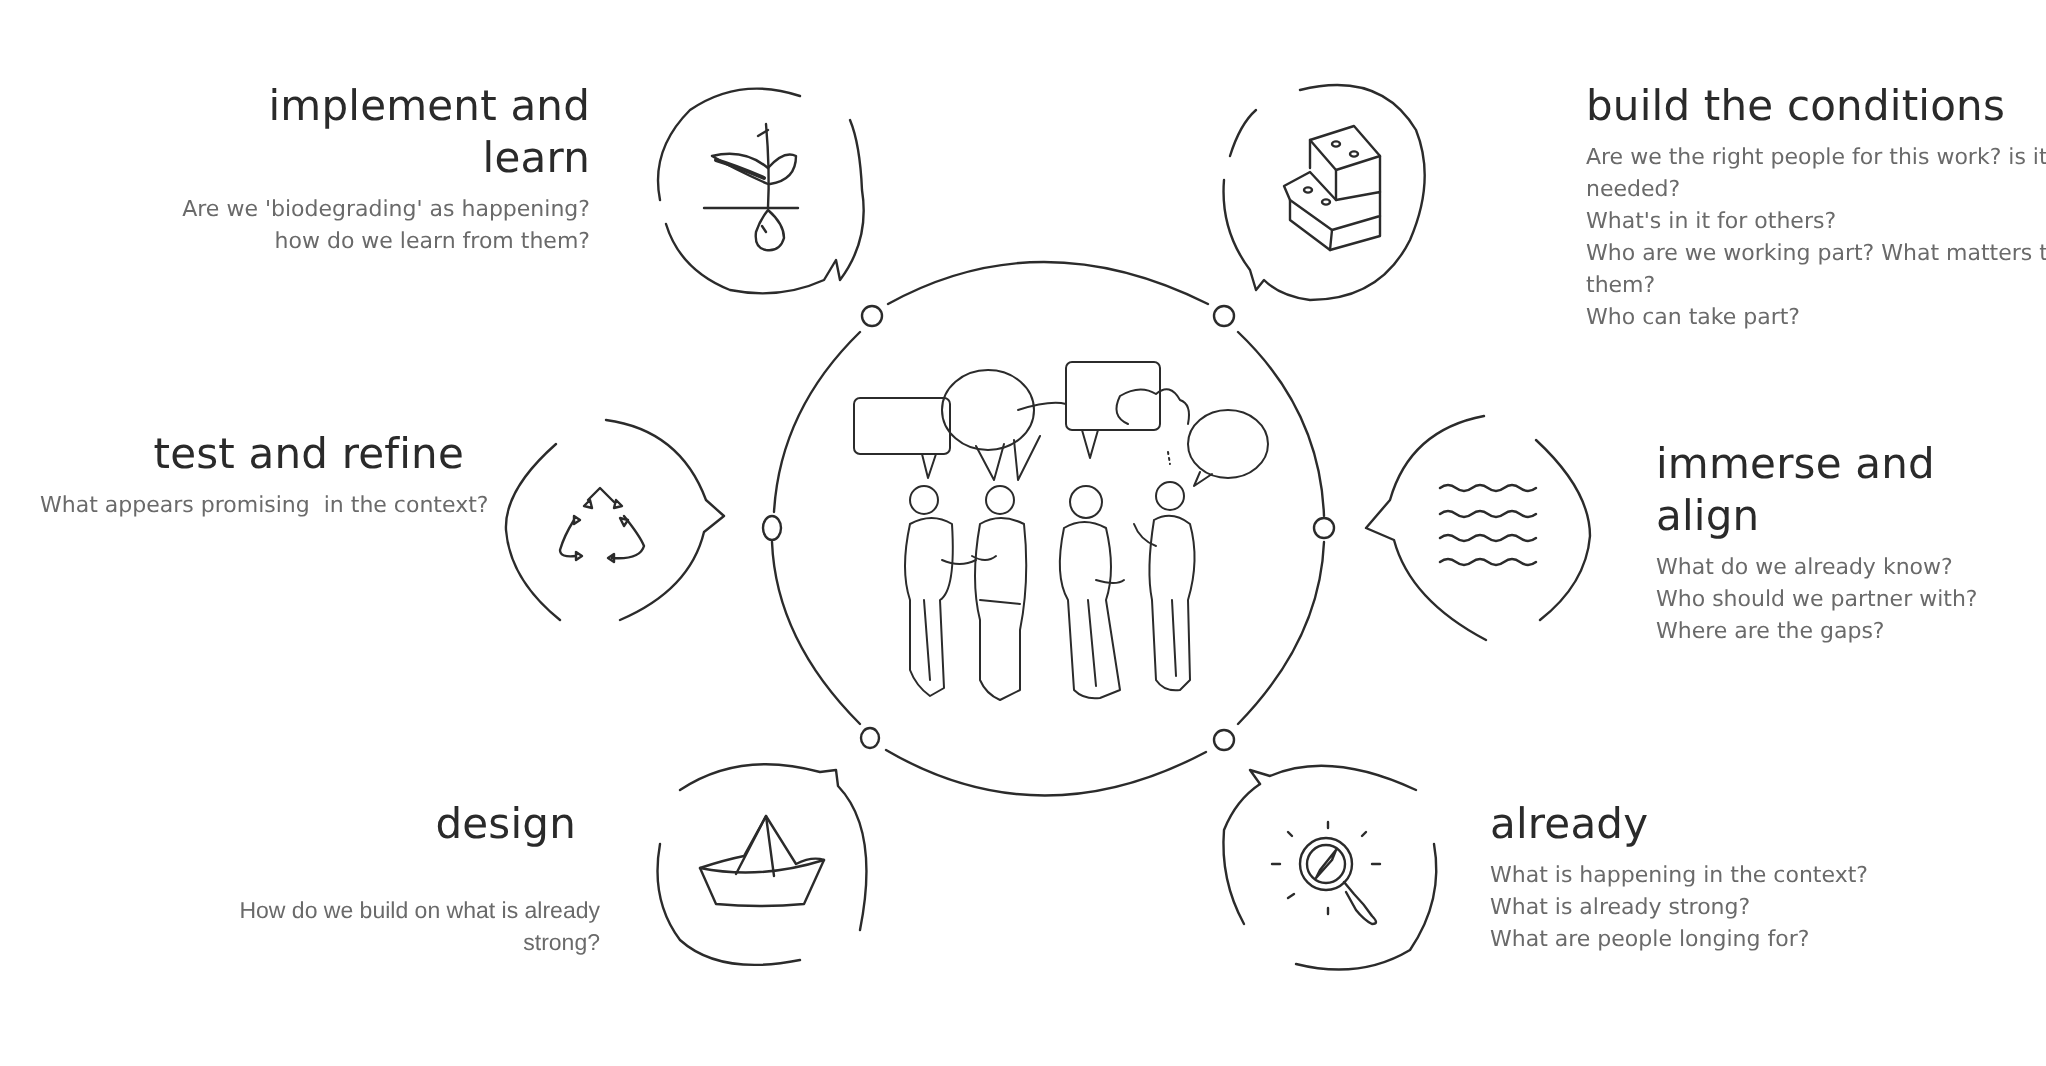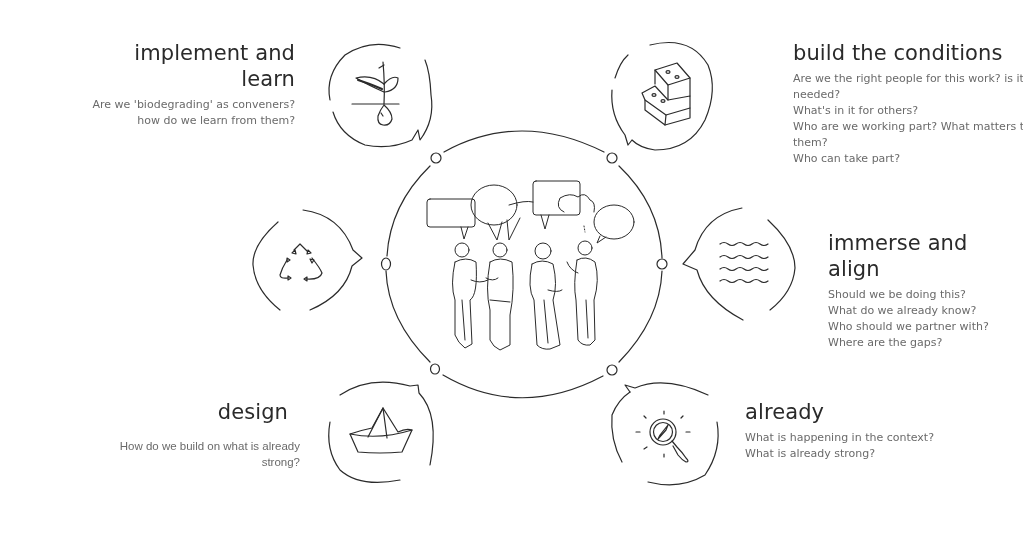--- a/index.html
+++ b/index.html
@@ -167,54 +167,60 @@
       <circle cx="585" cy="248" r="7"></circle>
       <path d="M577 260 Q573 285 576 300 L578 340 Q582 346 590 345 L595 340 L594 300 Q600 280 595 262 Q586 255 577 260"></path>
       <path d="M567 262 Q570 270 578 273"></path>
       <path d="M586 300 L588 338"></path>
     </g>
   </svg>
 
   <div class="stage-block right-align" style="left:90px; top:40px; width:205px;">
     <h2 class="stage-title">implement and learn</h2>
     <ul class="q-list" style="margin-top:5px;">
-      <li class="stage-q">Are we 'biodegrading' as conveners?</li>
+      <li class="stage-q">Are we 'biodegrading' as happening?</li>
       <li class="stage-q">how do we learn from them?</li>
     </ul>
   </div>
 
   <div class="stage-block left-align" style="left:745px; top:40px; width:270px;margin-left:48px;">
     <h2 class="stage-title">build the conditions</h2>
     <ul class="q-list" style="margin-top:5px;">
       <li class="stage-q">Are we the right people for this work? is it needed?</li>
       <li class="stage-q">What's in it for others?</li>
       <li class="stage-q">Who are we working part? What matters to them?</li>
       <li class="stage-q">Who can take part?</li>
     </ul>
   </div>
 
-
-  <div class="stage-block left-align" style="left:828px; top:230px; width:190px;">
+  <div class="stage-block right-align" style="left:20px; top:214px; width:212px;">
+    <h2 class="stage-title">test and refine</h2>
+    <ul class="q-list" style="margin-top:5px;">
+      <li class="stage-q" style="white-space:pre;">What appears promising  in the context?</li>
+    </ul>
+  </div>
+
+  <div class="stage-block left-align" style="left:828px; top:219px; width:190px;">
     <h2 class="stage-title">immerse and align</h2>
     <ul class="q-list" style="margin-top:5px;">
-      <li class="stage-q">Should we be doing this?</li>
       <li class="stage-q">What do we already know?</li>
       <li class="stage-q">Who should we partner with?</li>
       <li class="stage-q">Where are the gaps?</li>
     </ul>
   </div>
 
   <div class="stage-block right-align" style="left:80px; top:399px; width:220px;">
     <h2 class="stage-title" style="padding-right:12px;">design</h2>
-    <ul class="q-list" style="margin-top:13px;">
+    <ul class="q-list" style="margin-top:23px;">
       <li class="stage-q q-sans">How do we build on what is already strong?</li>
     </ul>
   </div>
 
   <div class="stage-block left-align" style="left:745px; top:399px; width:200px;">
     <h2 class="stage-title">already</h2>
     <ul class="q-list" style="margin-top:5px;">
       <li class="stage-q">What is happening in the context?</li>
       <li class="stage-q">What is already strong?</li>
+      <li class="stage-q">What are people longing for?</li>
     </ul>
   </div>
 
 </div>
 
 </body></html>

